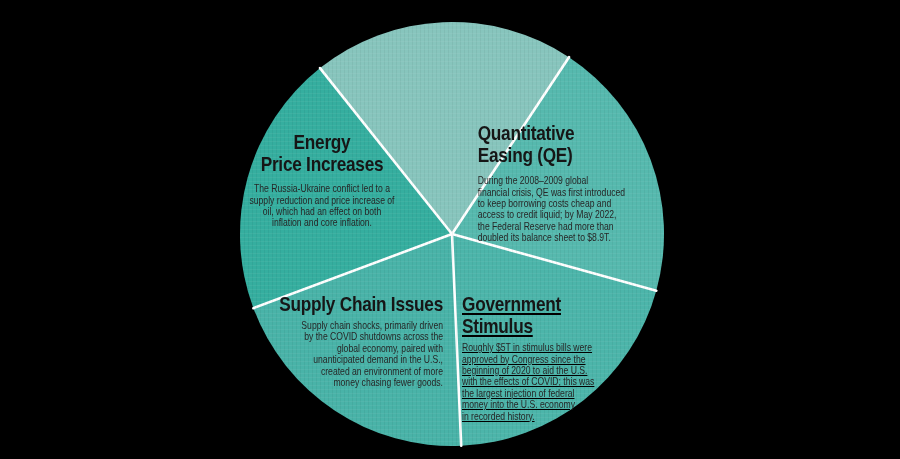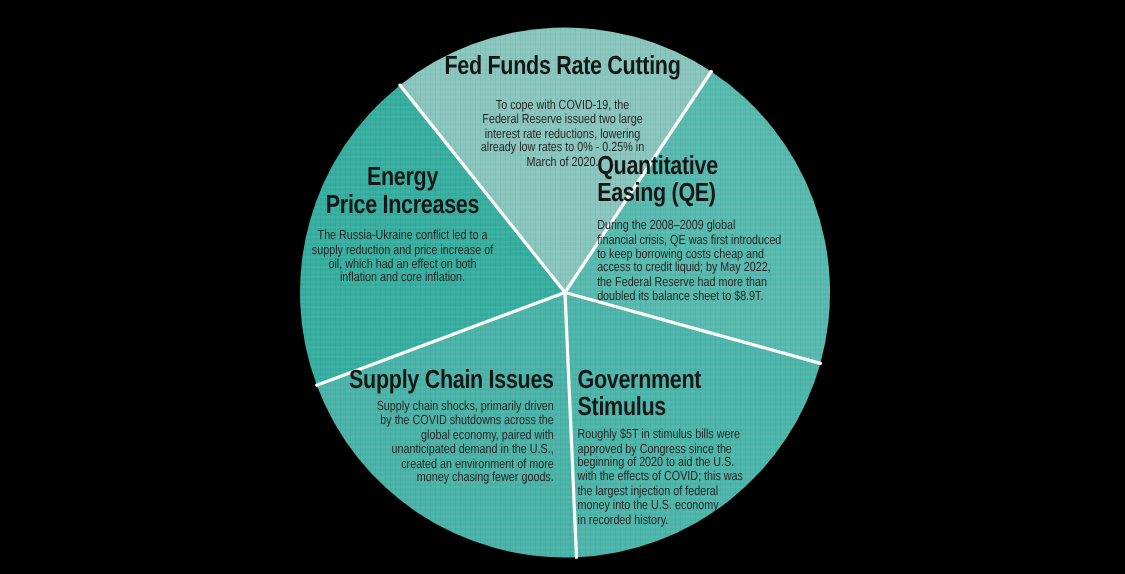--- a/index.html
+++ b/index.html
@@ -57,21 +57,21 @@
   }
   
   .s0 { left: 310px; top: 42px; width: 280px; text-align: center; }
   .s0 .title, .s0 .body { transform-origin: 50% 0; }
   .s0 .body { margin-top: 15px; }
   
   .s1 { left: 457px; top: 122px; width: 230px; text-align: left; }
   .s1 .title, .s1 .body { transform-origin: 50% 0; }
   .s1 .body { margin-top: 9px; }
   
-  .s2 { left: 462px; top: 293px; width: 200px; text-align: left; }
+  .s2 { left: 462px; top: 293px; width: 200px; text-align: left; text-decoration: underline; }
   .s2 .title, .s2 .body { transform-origin: 0 0; }
   .s2 .body { margin-top: 5px; }
   
   .s3 { left: 243px; top: 293px; width: 200px; text-align: right; }
   .s3 .title, .s3 .body { transform-origin: 100% 0; }
   .s3 .body { margin-top: 5px; }
   
   .s4 { left: 212px; top: 131px; width: 220px; text-align: center; }
   .s4 .title, .s4 .body { transform-origin: 50% 0; }
   .s4 .body { margin-top: 8px; }
@@ -93,28 +93,20 @@
       <line x1="452" y1="234" x2="320" y2="68.1" stroke="#ffffff"></line>
       <line x1="452" y1="234" x2="569" y2="57.2" stroke="#ffffff"></line>
       <line x1="452" y1="234" x2="656.3" y2="290.7" stroke="#ffffff"></line>
       <line x1="452" y1="234" x2="461.2" y2="445.8" stroke="#ffffff"></line>
       <line x1="452" y1="234" x2="253.4" y2="308.2" stroke="#ffffff"></line>
     </g>
   </svg>
 
   <div class="texture"></div>
 
-  <section class="slice-label s0">
-    <h2 class="title">Fed Funds Rate Cutting</h2>
-    <p class="body">To cope with COVID-19, the
-Federal Reserve issued two large
-interest rate reductions, lowering
-already low rates to 0% - 0.25% in
-March of 2020.</p>
-  </section>
 
   <section class="slice-label s1">
     <h2 class="title">Quantitative
 Easing (QE)</h2>
     <p class="body">During the 2008–2009 global
 financial crisis, QE was first introduced
 to keep borrowing costs cheap and
 access to credit liquid; by May 2022,
 the Federal Reserve had more than
 doubled its balance sheet to $8.9T.</p>

